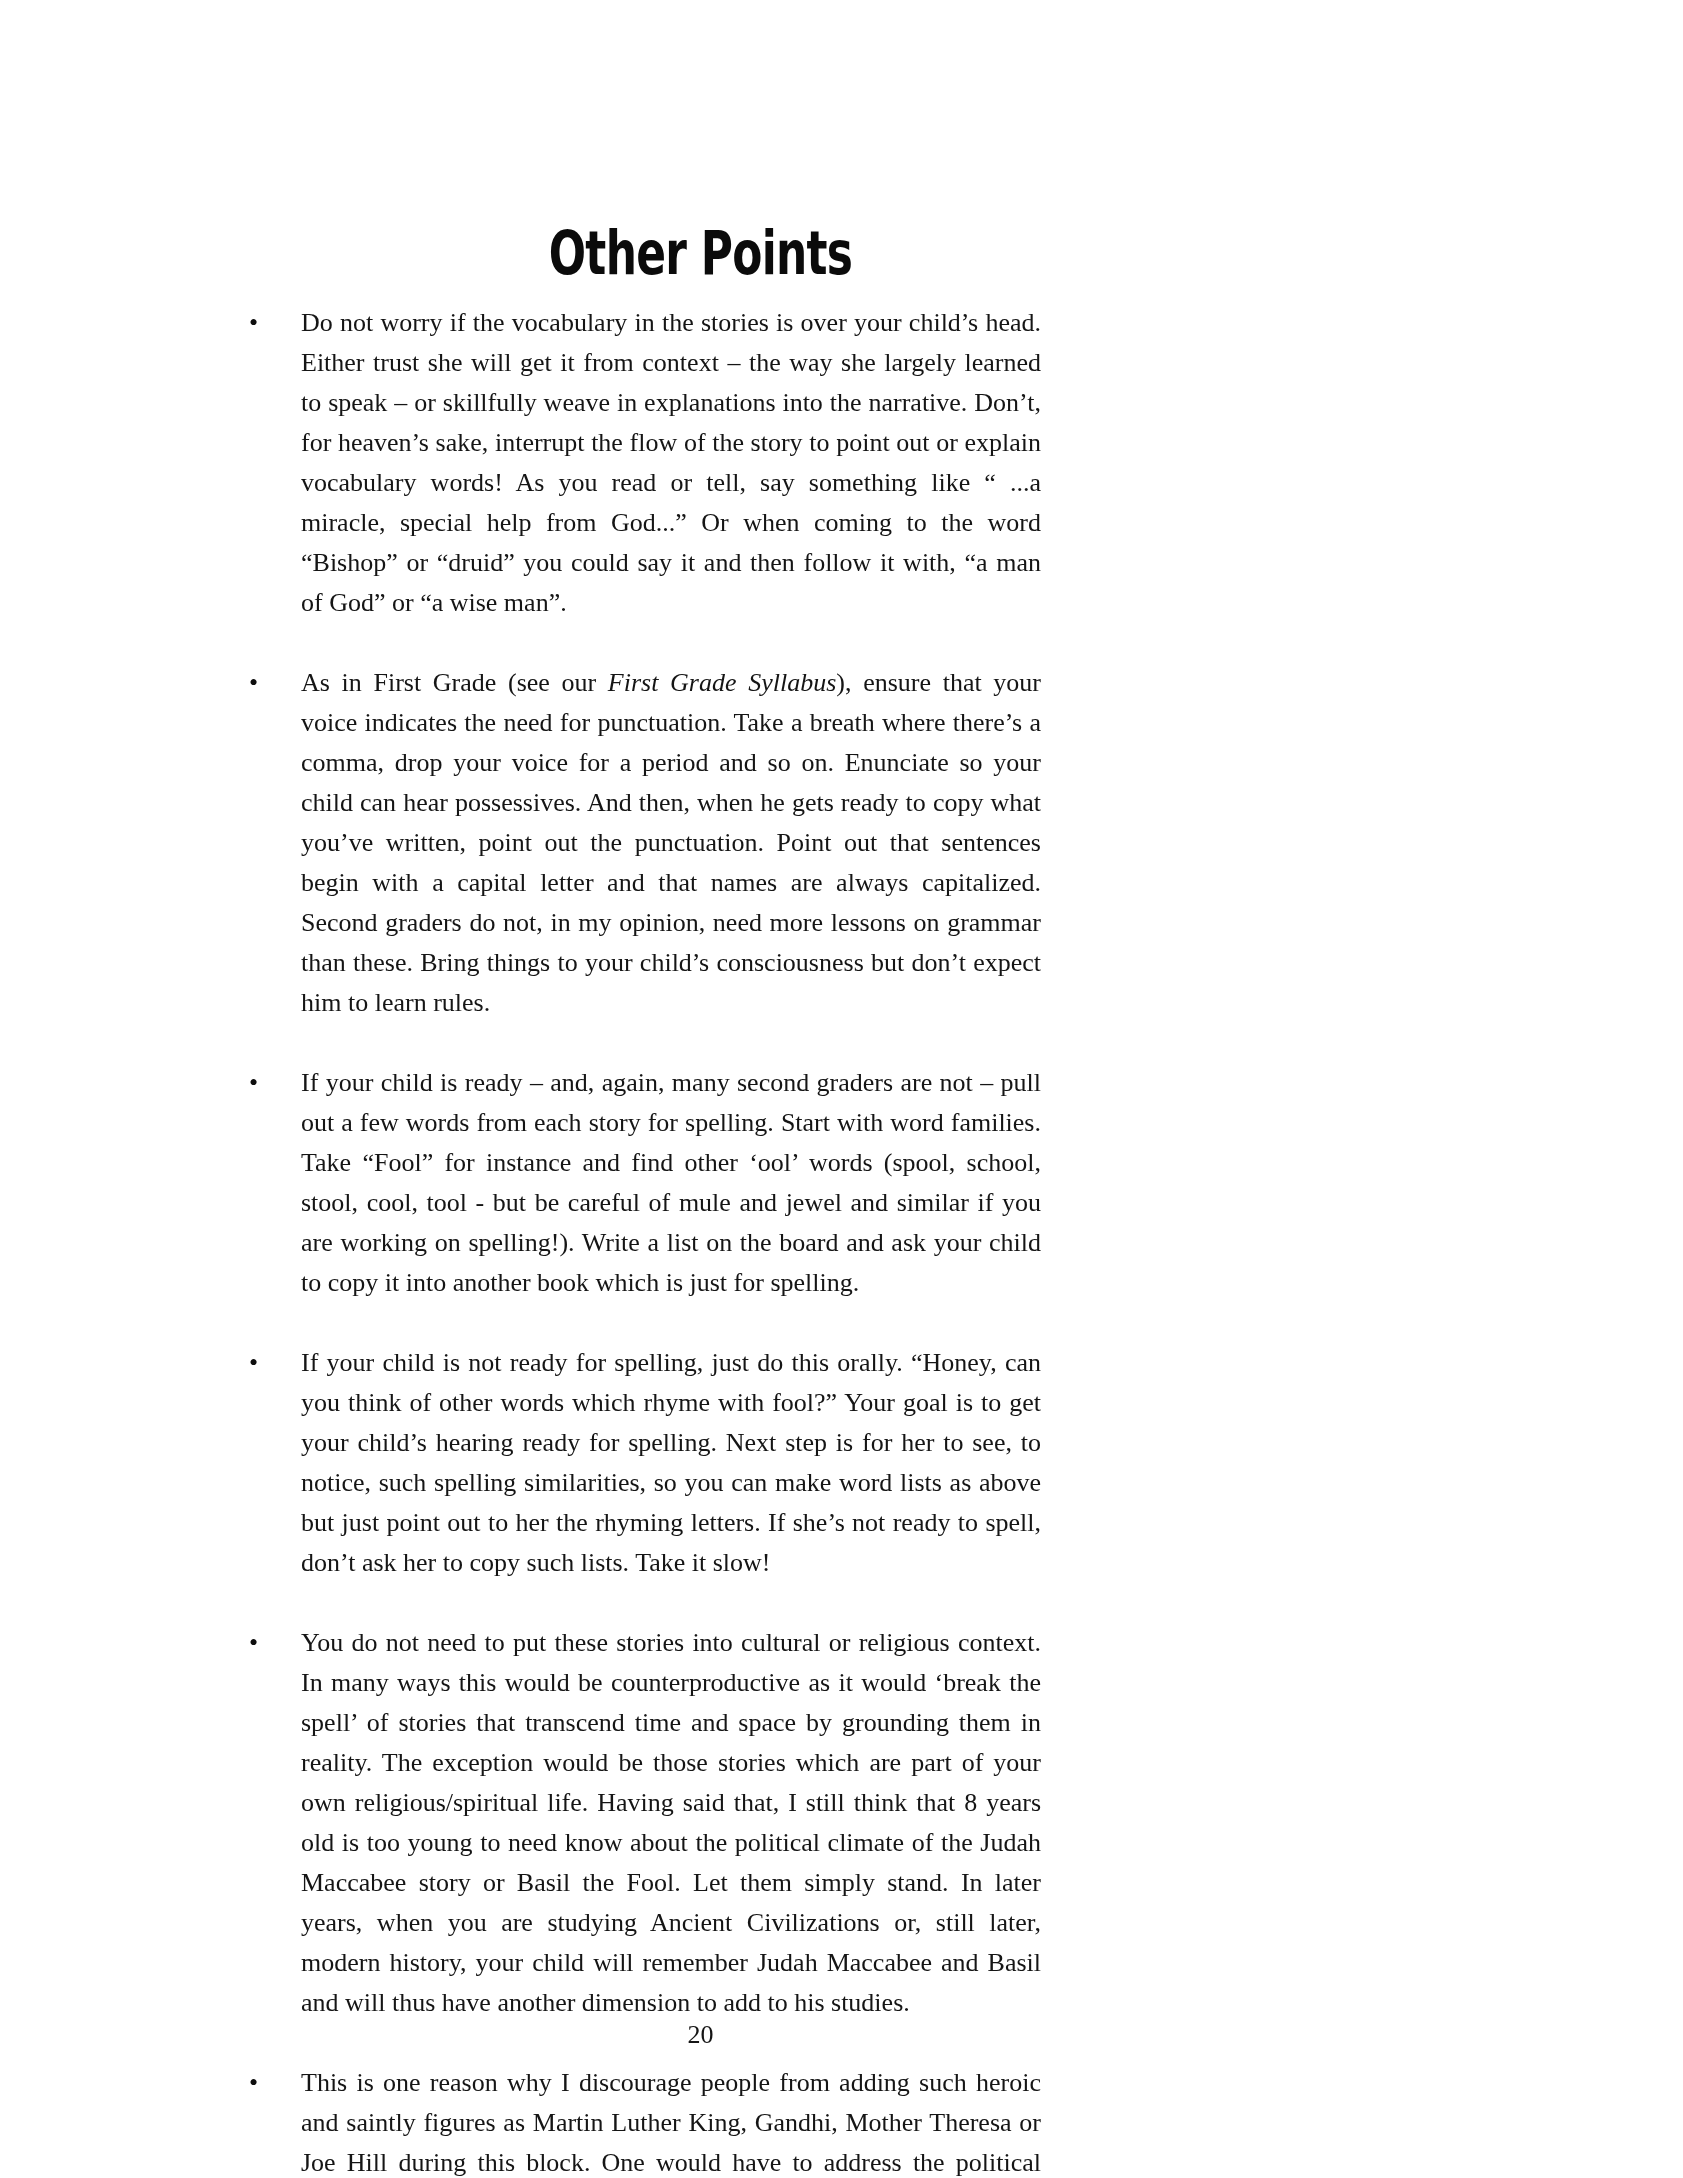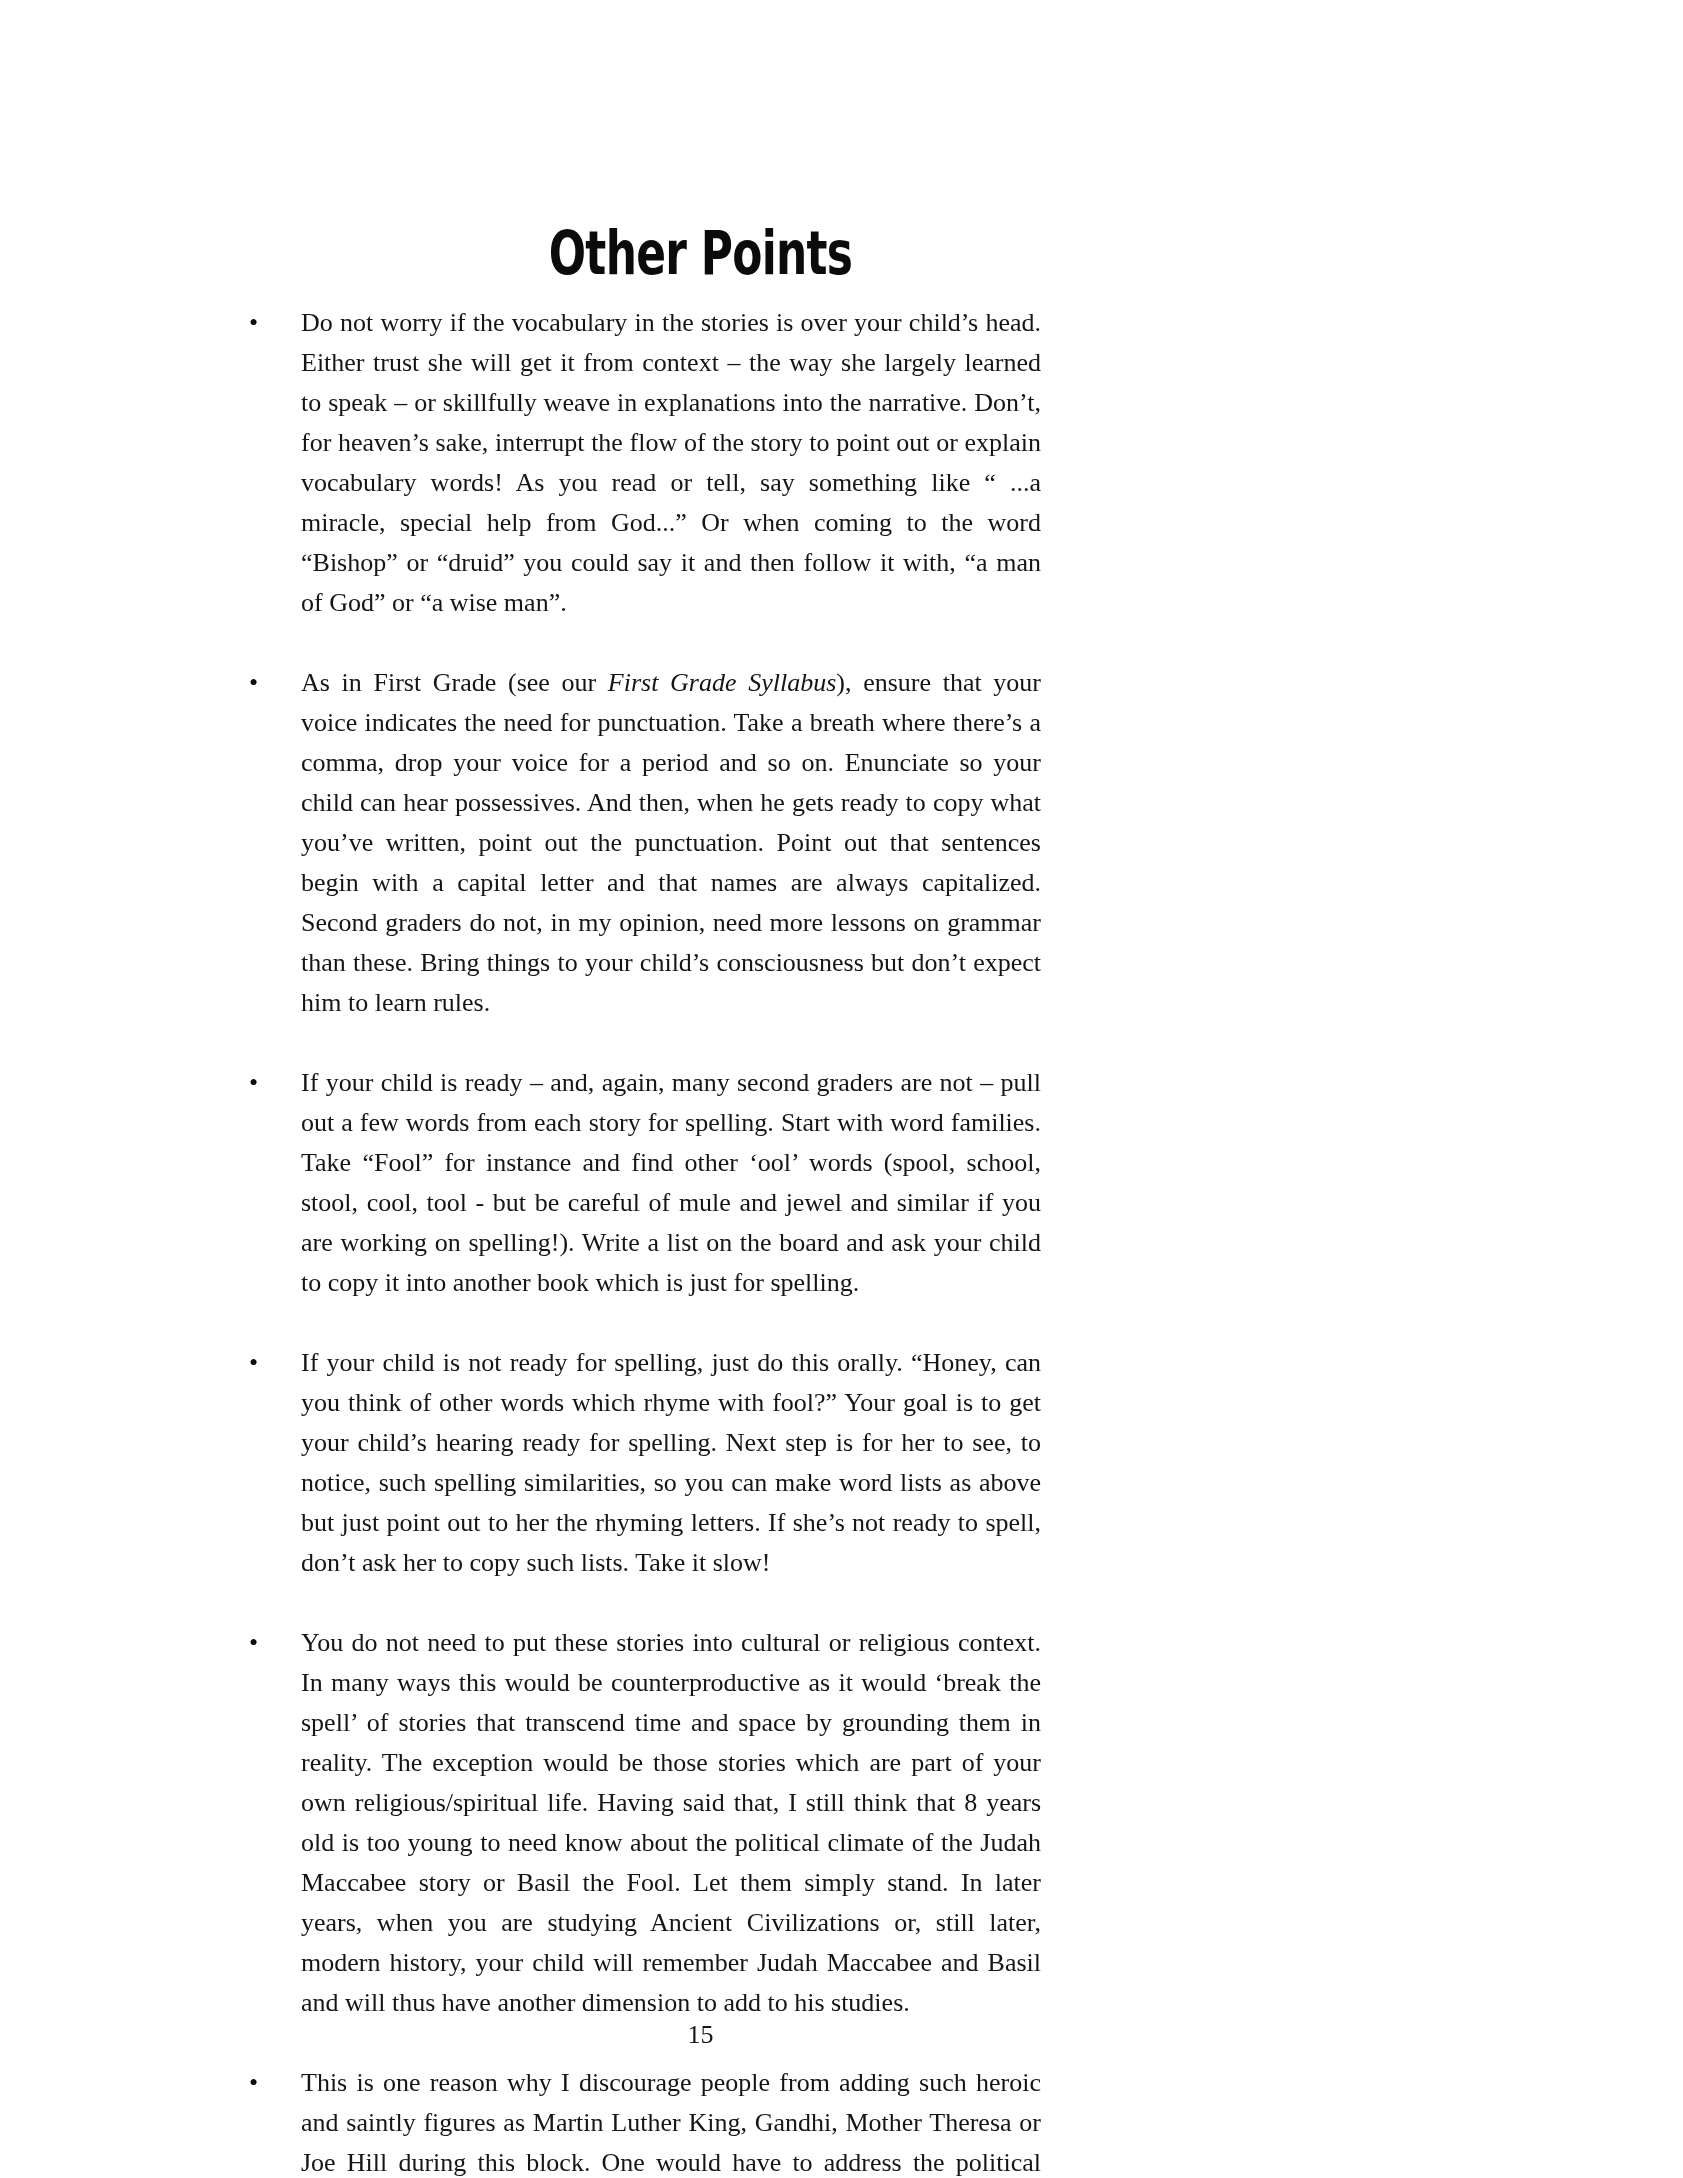--- a/index.html
+++ b/index.html
@@ -112,16 +112,16 @@
       <div class="bullet-item">
         <span class="bullet-marker">•</span>
         <span class="bullet-text">You do not need to put these stories into cultural or religious context. In many ways this would be counterproductive as it would ‘break the spell’ of stories that transcend time and space by grounding them in reality. The exception would be those stories which are part of your own religious/spiritual life. Having said that, I still think that 8 years old is too young to need know about the political climate of the Judah Maccabee story or Basil the Fool. Let them simply stand. In later years, when you are studying Ancient Civilizations or, still later, modern history, your child will remember Judah Maccabee and Basil and will thus have another dimension to add to his studies.</span>
       </div>
       <div class="bullet-item">
         <span class="bullet-marker">•</span>
         <span class="bullet-text">This is one reason why I discourage people from adding such heroic and saintly figures as Martin Luther King, Gandhi, Mother Theresa or Joe Hill during this block. One would have to address the political context of such figures – and 8 years old is just too young to grasp the essence of the Civil Rights Movement or the struggle to evict the British from India, etc. Either leave it for a few years or – if you</span>
       </div>
     </div>
 
-  <div class="page-number">15</div>
+  <div class="page-number">20</div>
 
 </div>
 
 
 </body></html>

